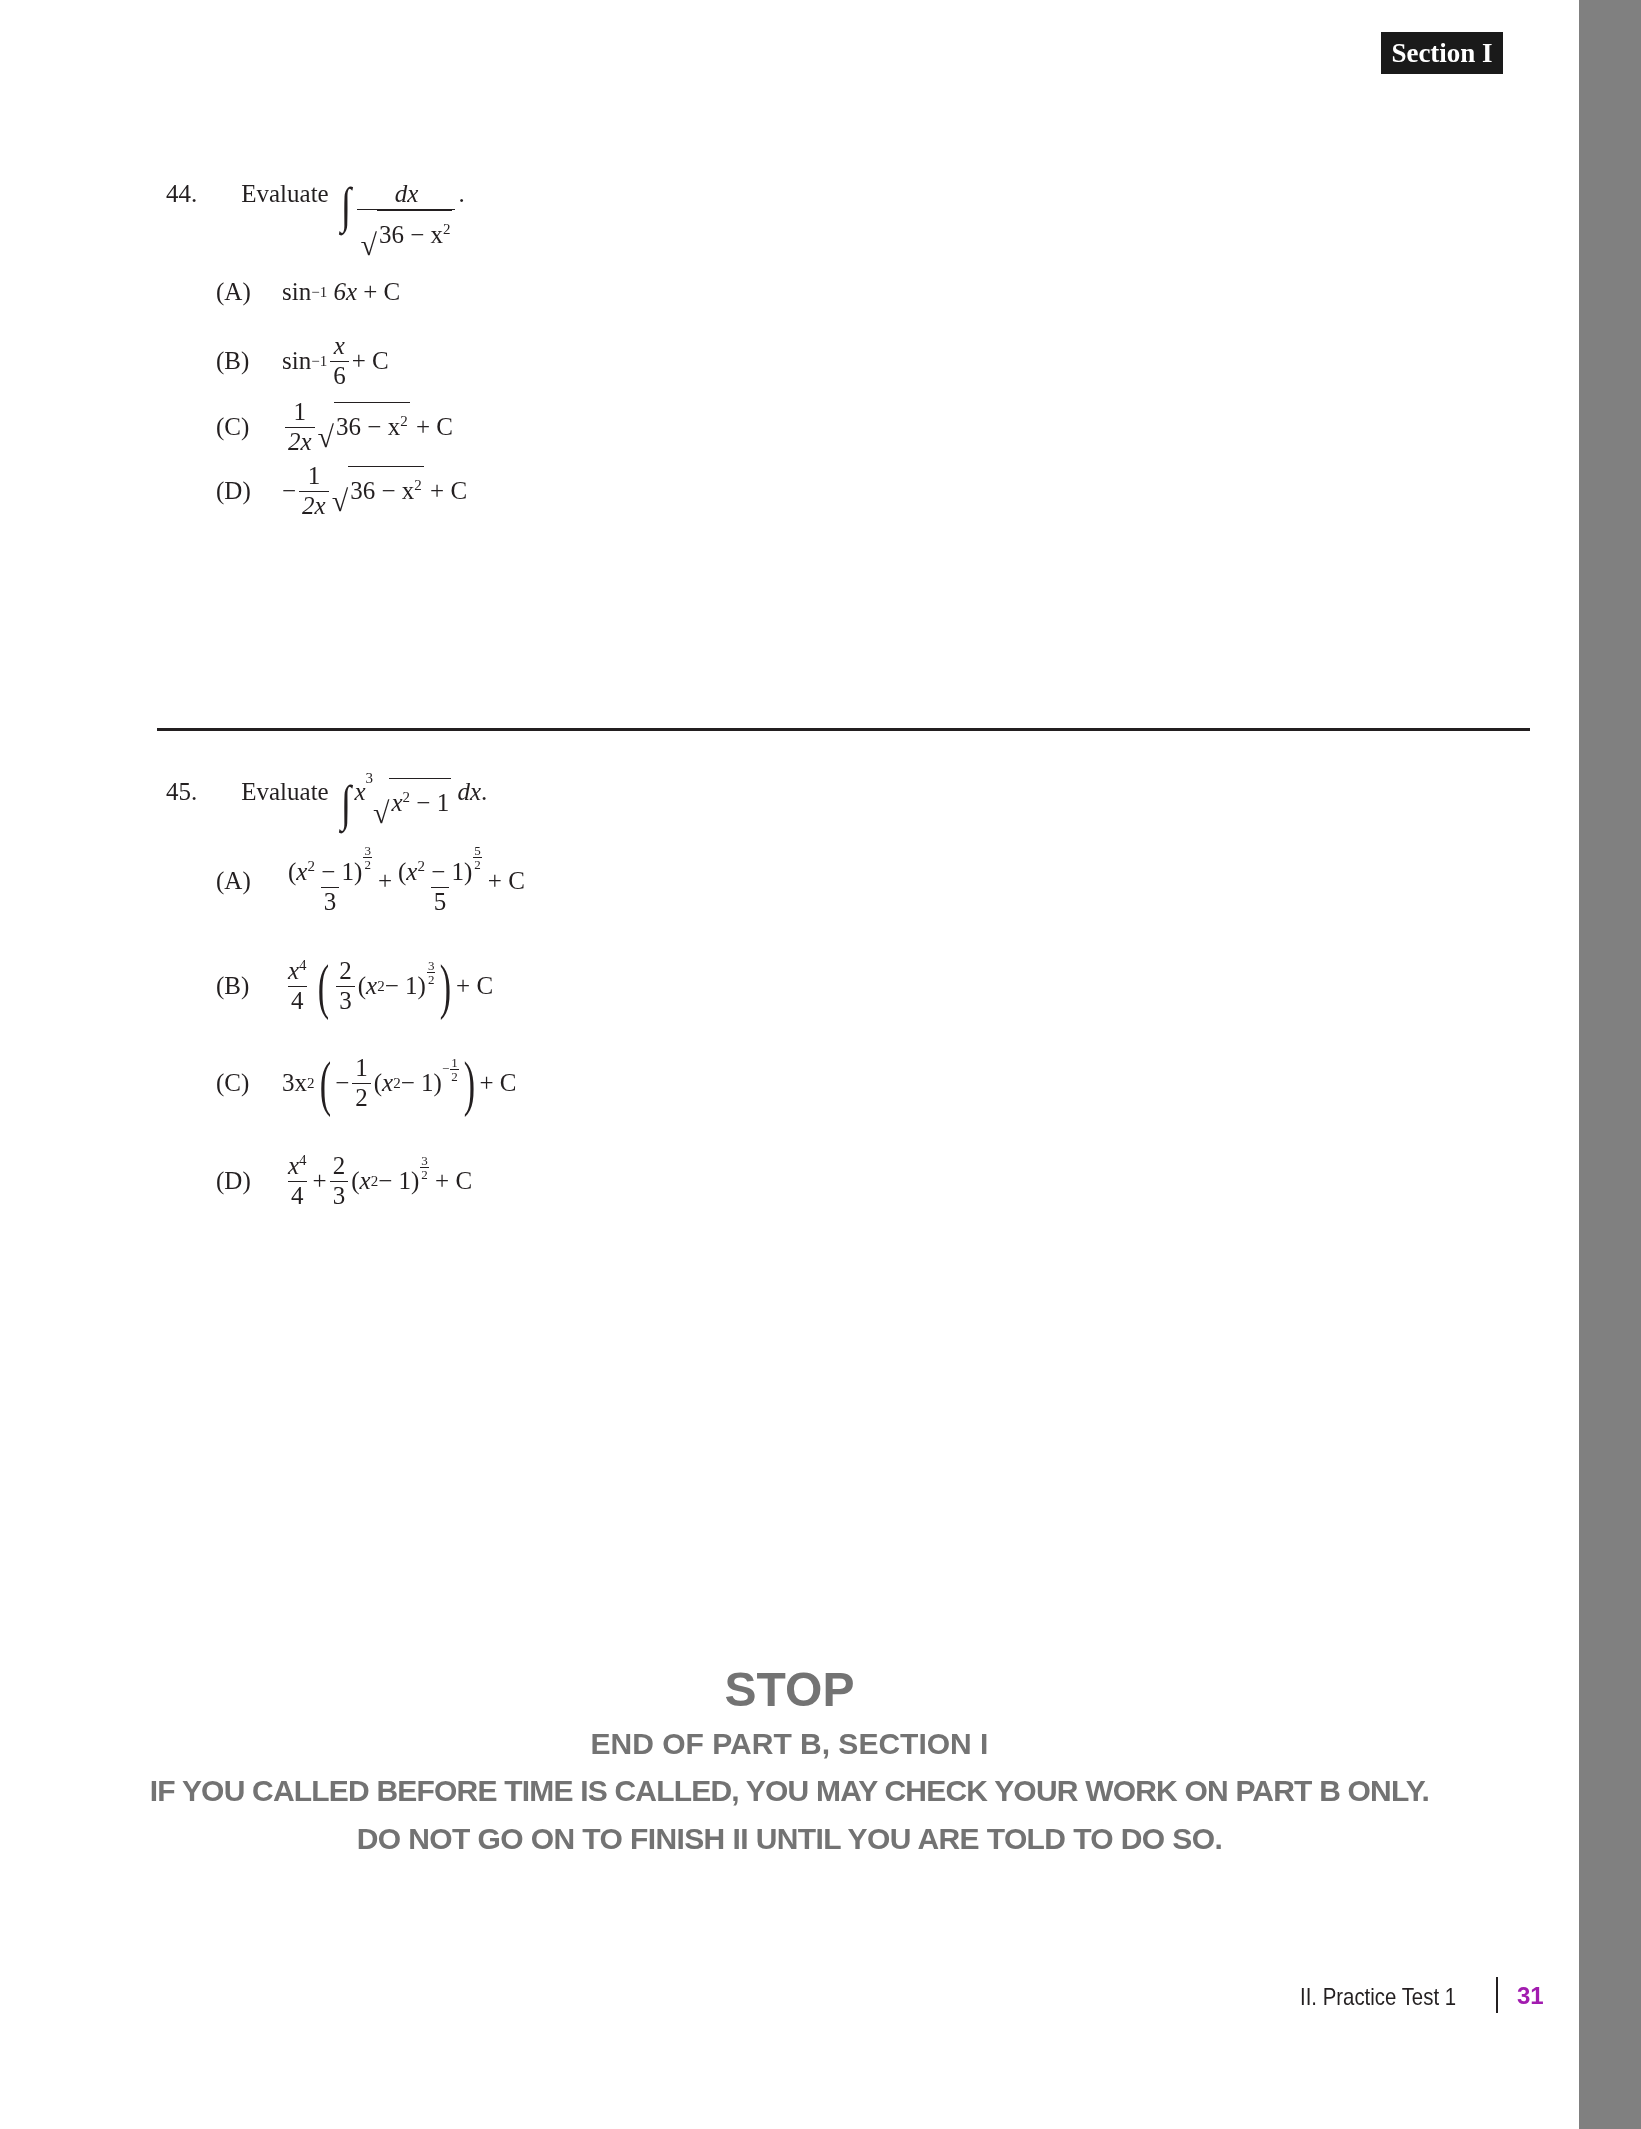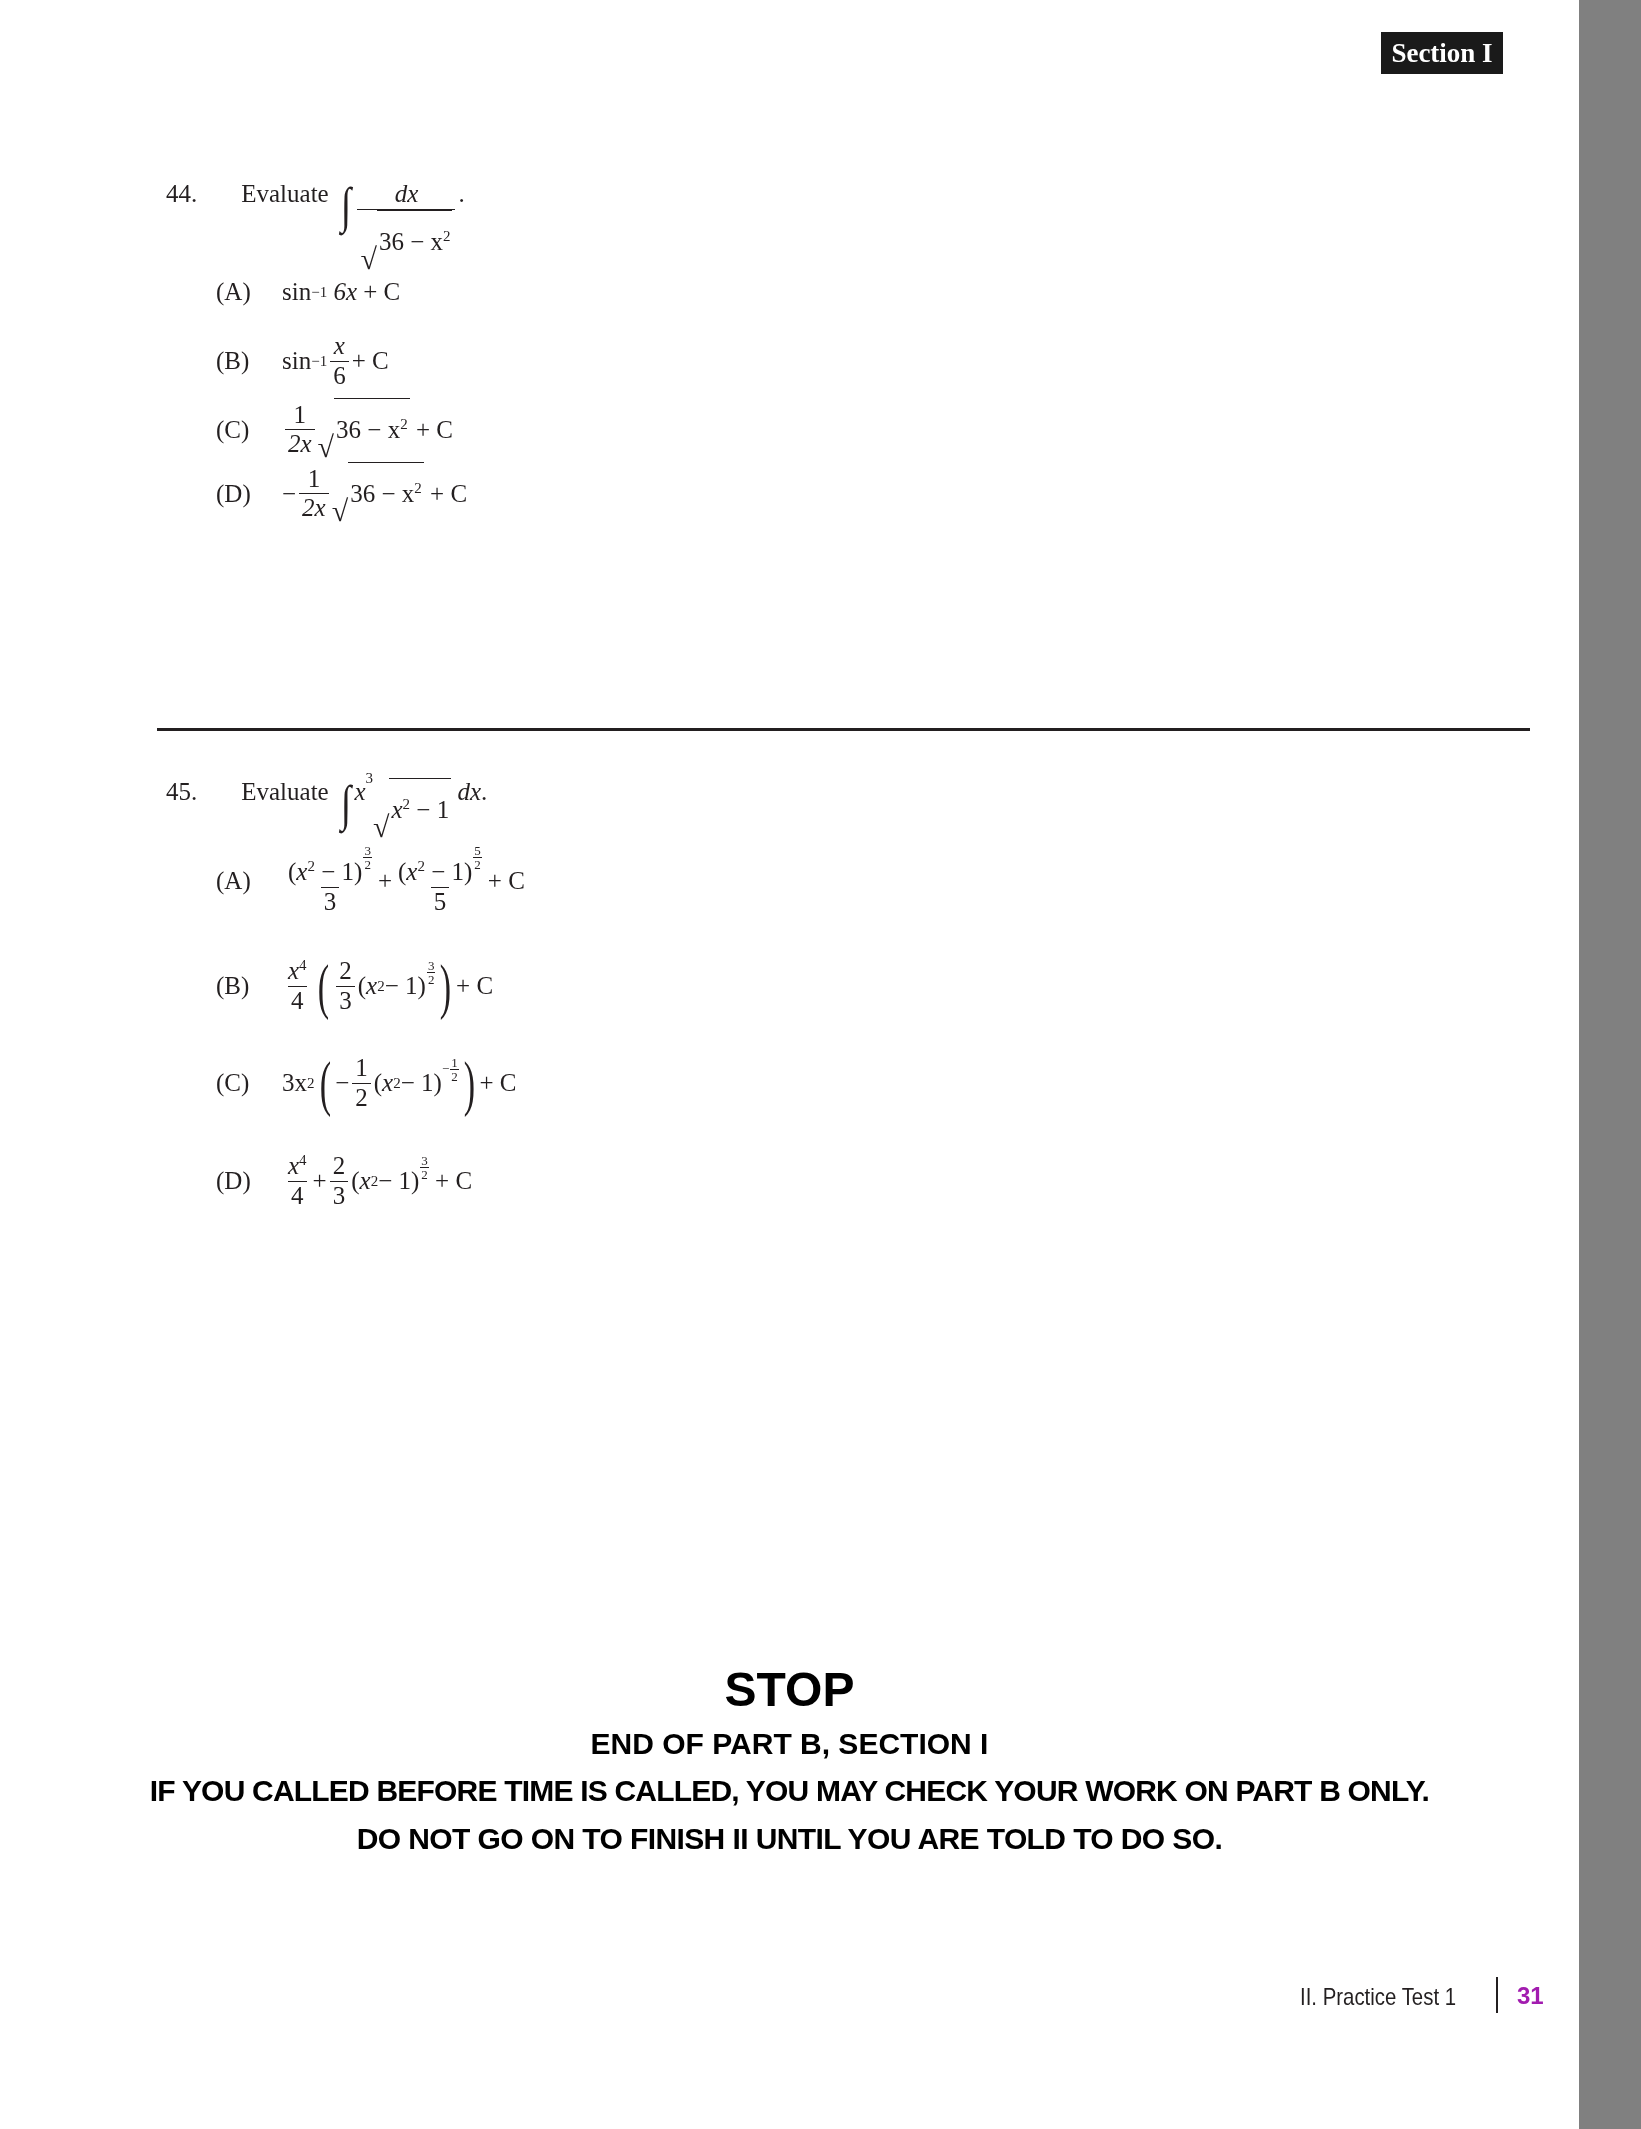--- a/index.html
+++ b/index.html
@@ -19,29 +19,29 @@
   .qhead { display: flex; align-items: flex-start; white-space: nowrap; }
   .qnum { margin-right: 14px; }
   .qword { margin-right: 10px; margin-left: 30px; }
   .int { font-size: 50px; font-style: italic; line-height: 1; transform: scaleX(0.75); display: inline-block; margin-right: 2px; }
   .it { font-style: italic; }
   .frac { display: inline-flex; flex-direction: column; align-items: center; vertical-align: middle; margin: 0 3px; line-height: 1.15; }
   .frac .num { padding: 0 3px; }
   .frac .den { border-top: 1.6px solid #231f20; padding: 0 3px; }
   .sqrt { display: inline-flex; align-items: flex-end; }
   .sqrt .rad { font-size: 30px; line-height: 1; }
-  .sqrt .under { border-top: 1.6px solid #231f20; padding: 17px 2px; line-height: 1.15; }
+  .sqrt .under { border-top: 1.6px solid #231f20; padding: 10px 2px; line-height: 1.15; }
   sup { font-size: 15px; vertical-align: super; line-height: 0; }
   .sfrac { display: inline-flex; flex-direction: column; align-items: center; font-size: 13px; line-height: 1; vertical-align: top; position: relative; top: -14px; margin-left: 1px; }
   .sfrac .b { border-top: 1px solid #231f20; padding: 0 1px; }
   .opt { position: absolute; display: flex; align-items: center; white-space: nowrap; font-size: 25px; }
   .opt .lbl { width: 66px; }
   .bigparen { font-size: 62px; font-weight: 100; line-height: 1; transform: scaleX(0.55); display: inline-block; }
   .rule { position: absolute; left: 157px; top: 728px; width: 1373px; height: 3px; background: #231f20; }
-  .stop-block { position: absolute; left: 0; width: 1579px; text-align: center; font-family: "Liberation Sans", sans-serif; font-weight: bold; color: #000000; }
+  .stop-block { position: absolute; left: 0; width: 1579px; text-align: center; font-family: "Liberation Sans", sans-serif; font-weight: bold; color: #737373; }
   .footer-text { position: absolute; top: 1983px; left: 1300px; font-family: "Liberation Sans", sans-serif; font-size: 24px; color: #231f20; transform: scaleX(0.85); transform-origin: left; }
   .footer-bar { position: absolute; left: 1496px; top: 1977px; width: 2px; height: 36px; background: #231f20; }
   .footer-page { position: absolute; left: 1517px; top: 1982px; font-family: "Liberation Sans", sans-serif; font-weight: bold; font-size: 24px; color: #a21caf; }
 </style>
 </head>
 <body>
 
 <div class="sidebar"></div>
 <div class="section-tab">Section I</div>
 

